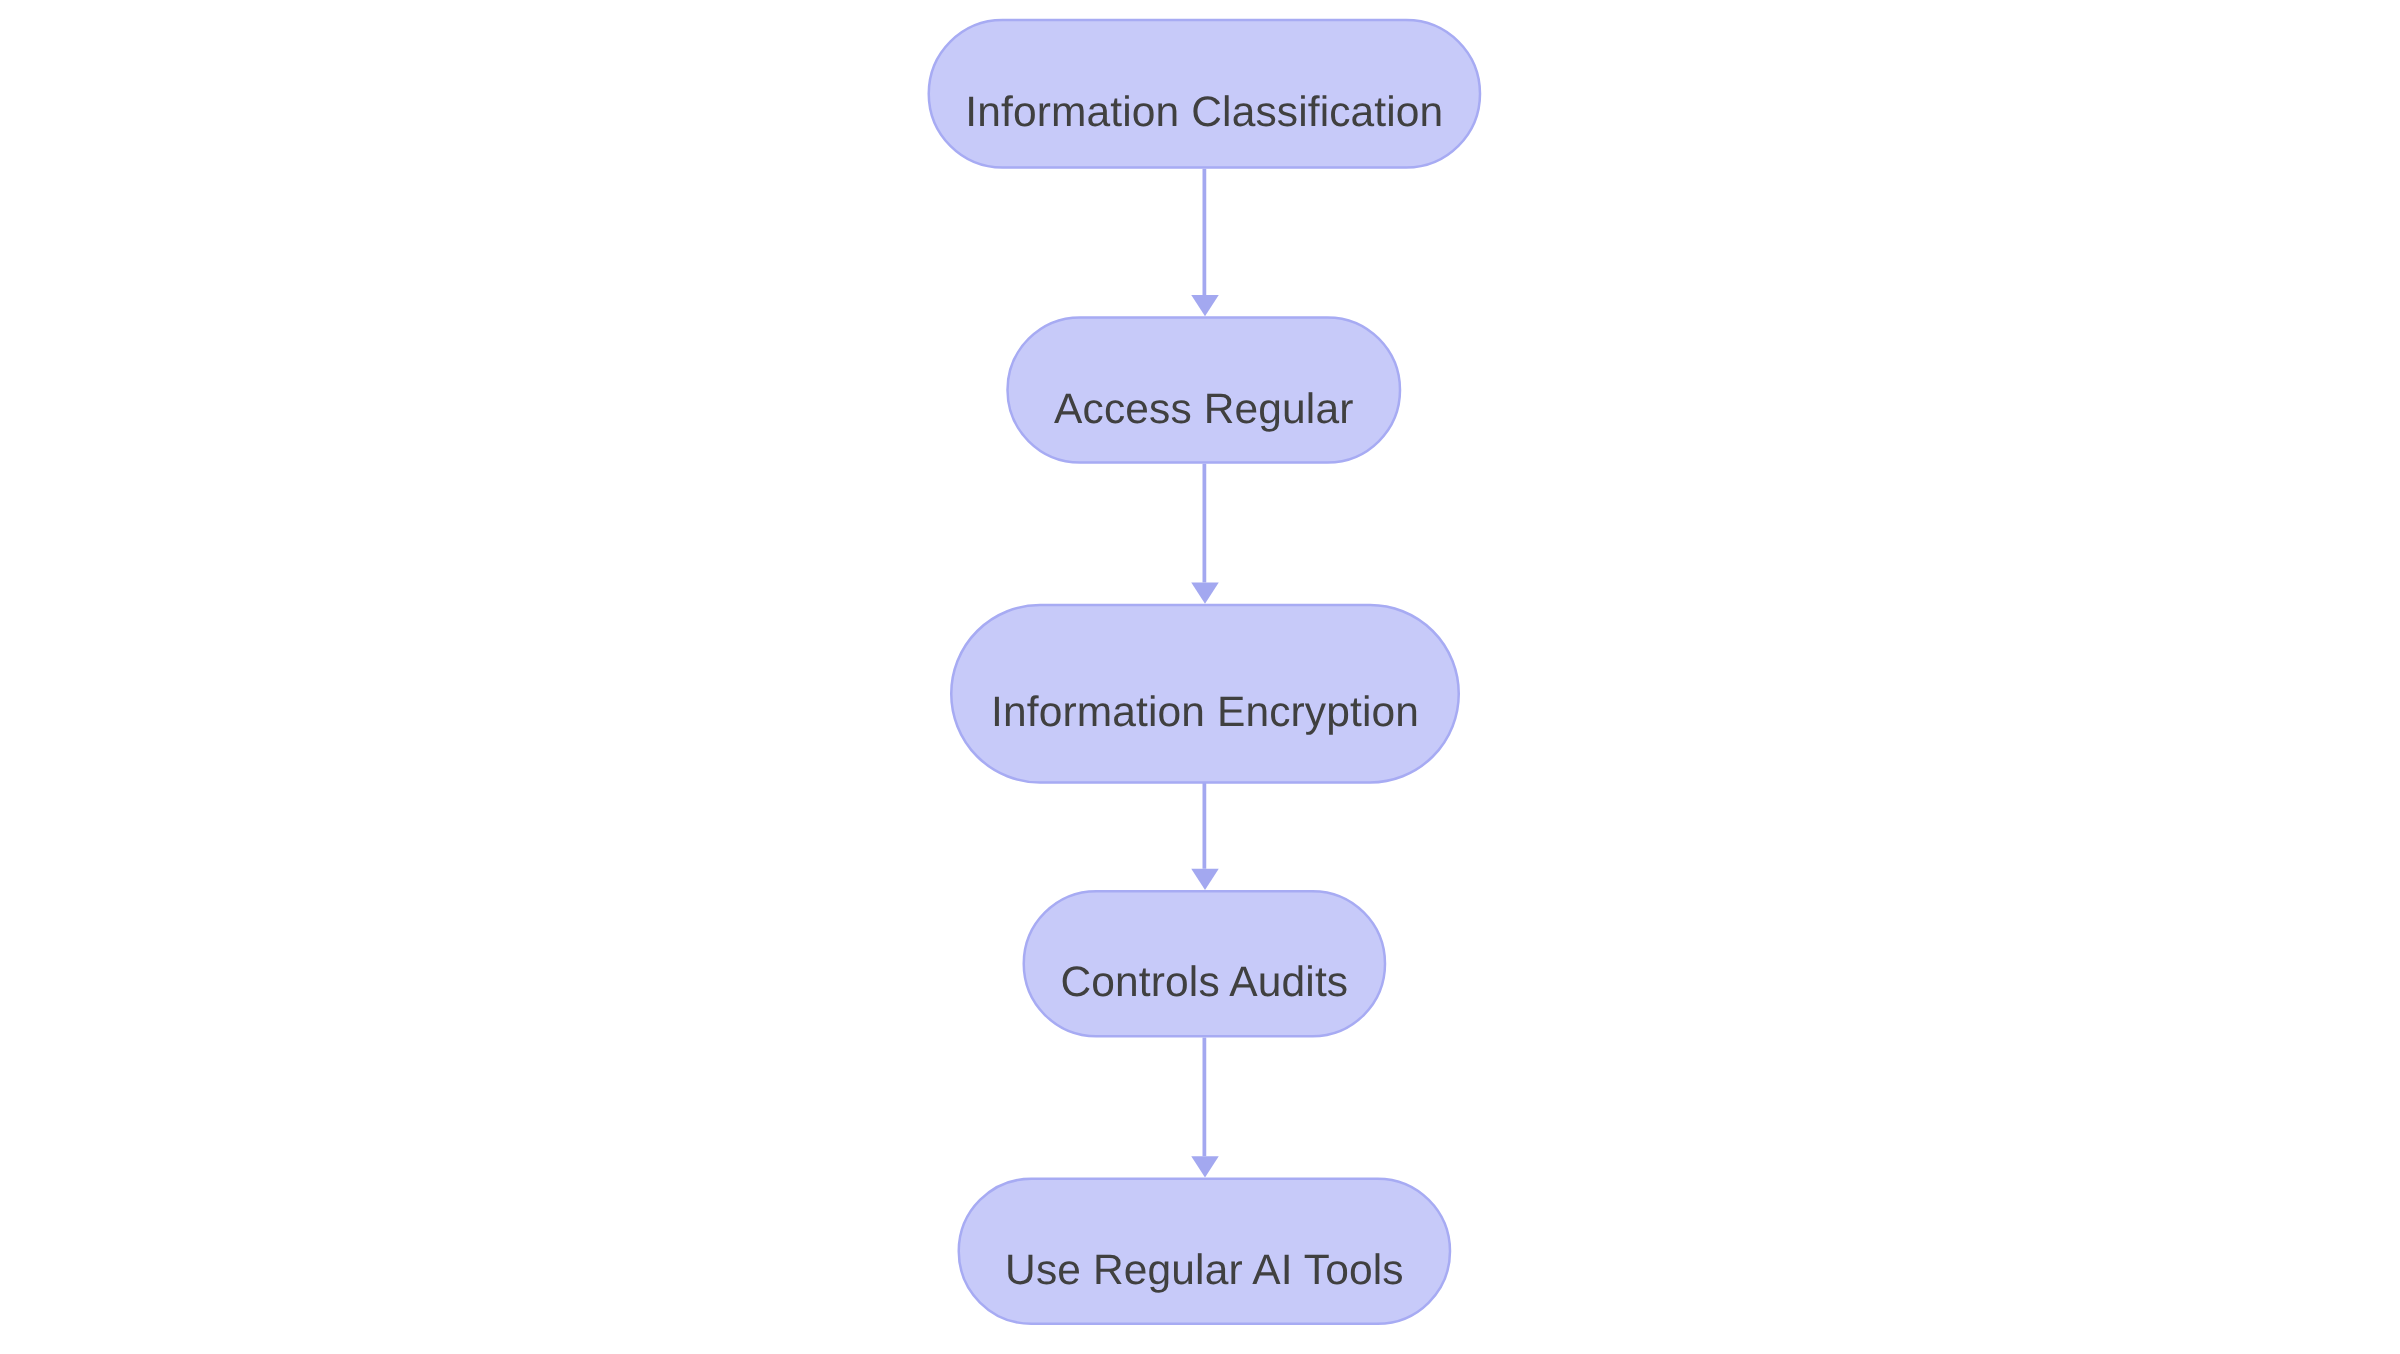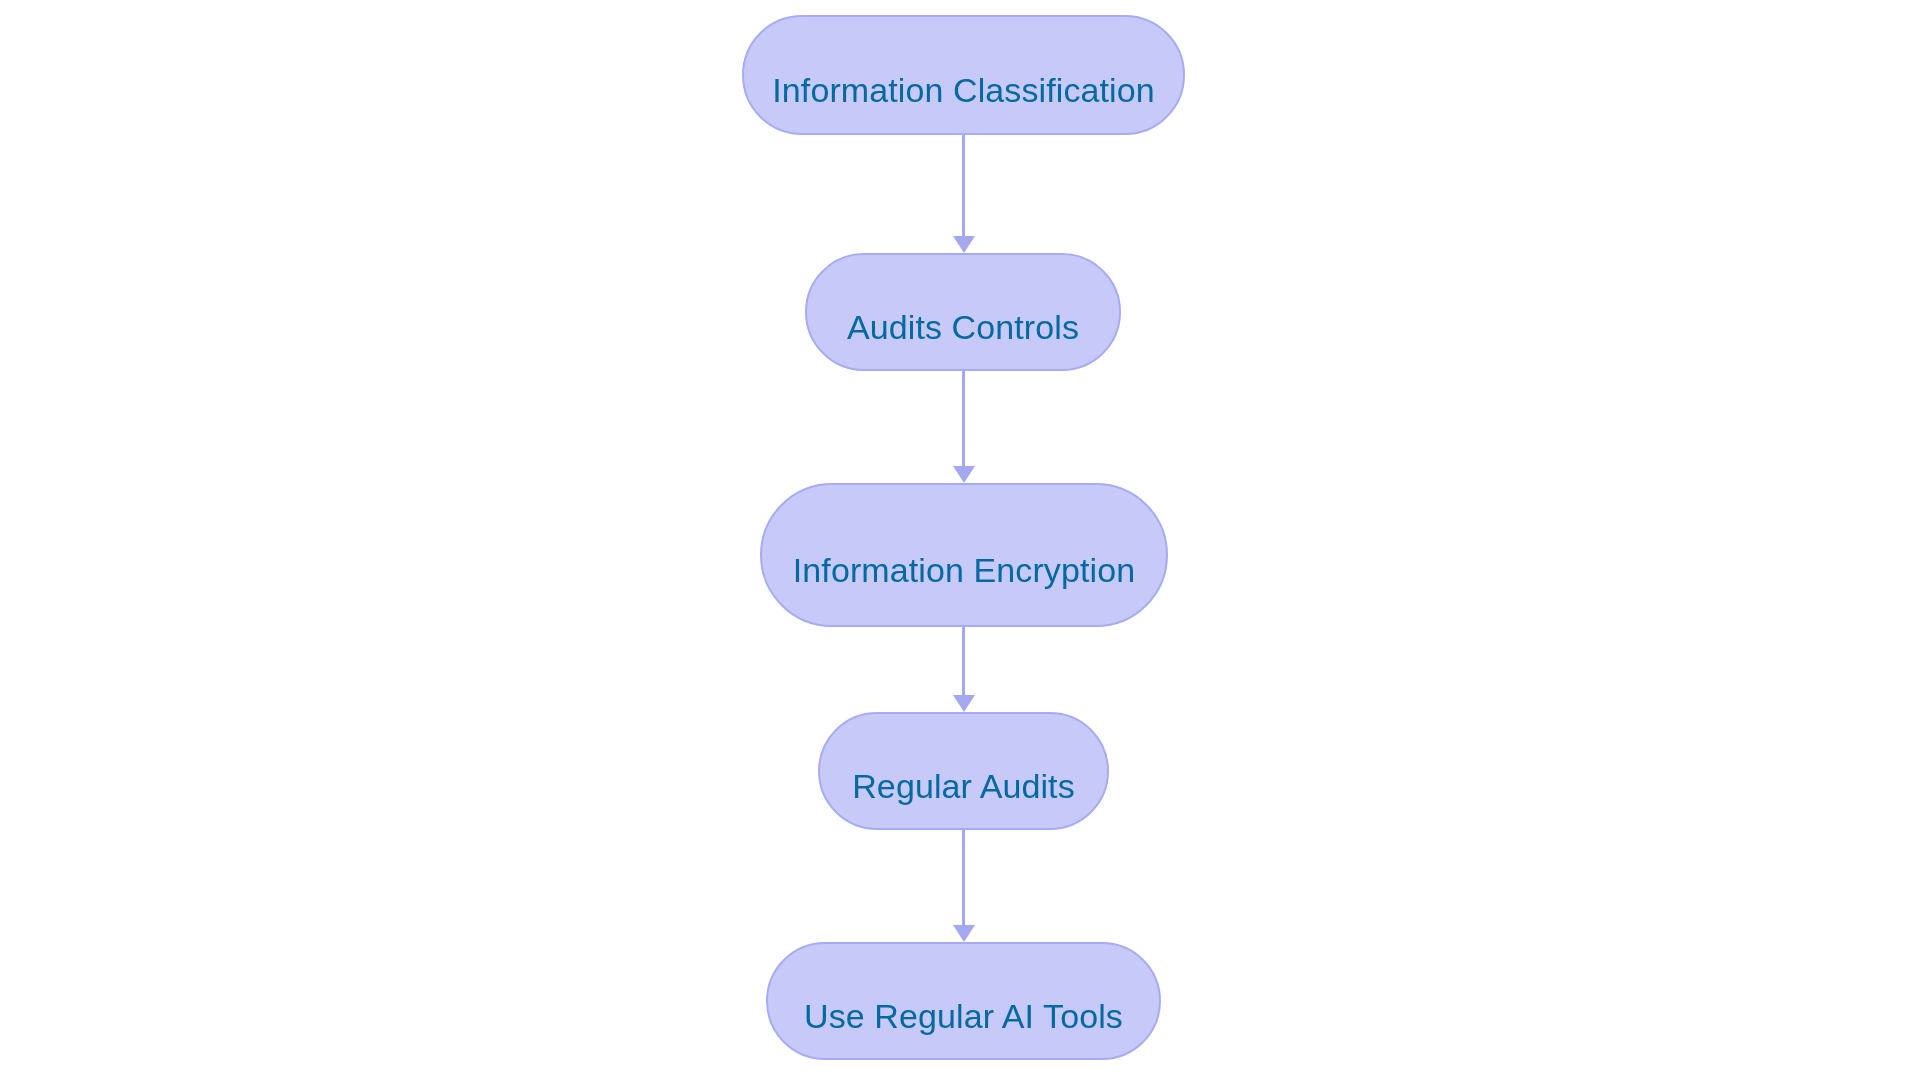--- a/index.html
+++ b/index.html
@@ -33,21 +33,21 @@
     justify-content: center;
     color: #3733d8;
     font-size: 34px;
     font-weight: 400;
     letter-spacing: 0.1px;
     white-space: nowrap;
     font-family: "Liberation Sans", "DejaVu Sans", sans-serif;
   }
 
   .flow-node .node-label {
-    color: #0369a1;
+    color: #404040;
     line-height: 1;
     pointer-events: none;
     margin-top: 29px;
   }
 
   .flow-edge {
     position: absolute;
     pointer-events: none;
   }
 
@@ -87,25 +87,25 @@
   </div>
   <div class="flow-edge" style="left: 962px; top: 830px; width: 3px; height: 112px;">
     <div class="edge-line" style="height: 95px; background: rgb(163, 168, 240);"></div>
     <div class="edge-head" style="left: -9.5px; top: 95px; border-top-color: rgb(163, 168, 240);"></div>
   </div>
 
   <div class="flow-node" style="left: 742px; top: 15px; width: 443px; height: 120px; background: rgb(199, 202, 249); border-color: rgb(167, 171, 243); color: rgb(55, 51, 216);">
     <span class="node-label">Information Classification</span>
   </div>
   <div class="flow-node" style="left: 805px; top: 253px; width: 316px; height: 118px; background: rgb(199, 202, 249); border-color: rgb(167, 171, 243); color: rgb(55, 51, 216);">
-    <span class="node-label">Audits Controls</span>
+    <span class="node-label">Access Regular</span>
   </div>
   <div class="flow-node" style="left: 760px; top: 483px; width: 408px; height: 144px; background: rgb(199, 202, 249); border-color: rgb(167, 171, 243); color: rgb(55, 51, 216);">
     <span class="node-label">Information Encryption</span>
   </div>
   <div class="flow-node" style="left: 818px; top: 712px; width: 291px; height: 118px; background: rgb(199, 202, 249); border-color: rgb(167, 171, 243); color: rgb(55, 51, 216);">
-    <span class="node-label">Regular Audits</span>
+    <span class="node-label">Controls Audits</span>
   </div>
   <div class="flow-node" style="left: 766px; top: 942px; width: 395px; height: 118px; background: rgb(199, 202, 249); border-color: rgb(167, 171, 243); color: rgb(55, 51, 216);">
     <span class="node-label">Use Regular AI Tools</span>
   </div>
 
 </div>
 
 </body></html>

